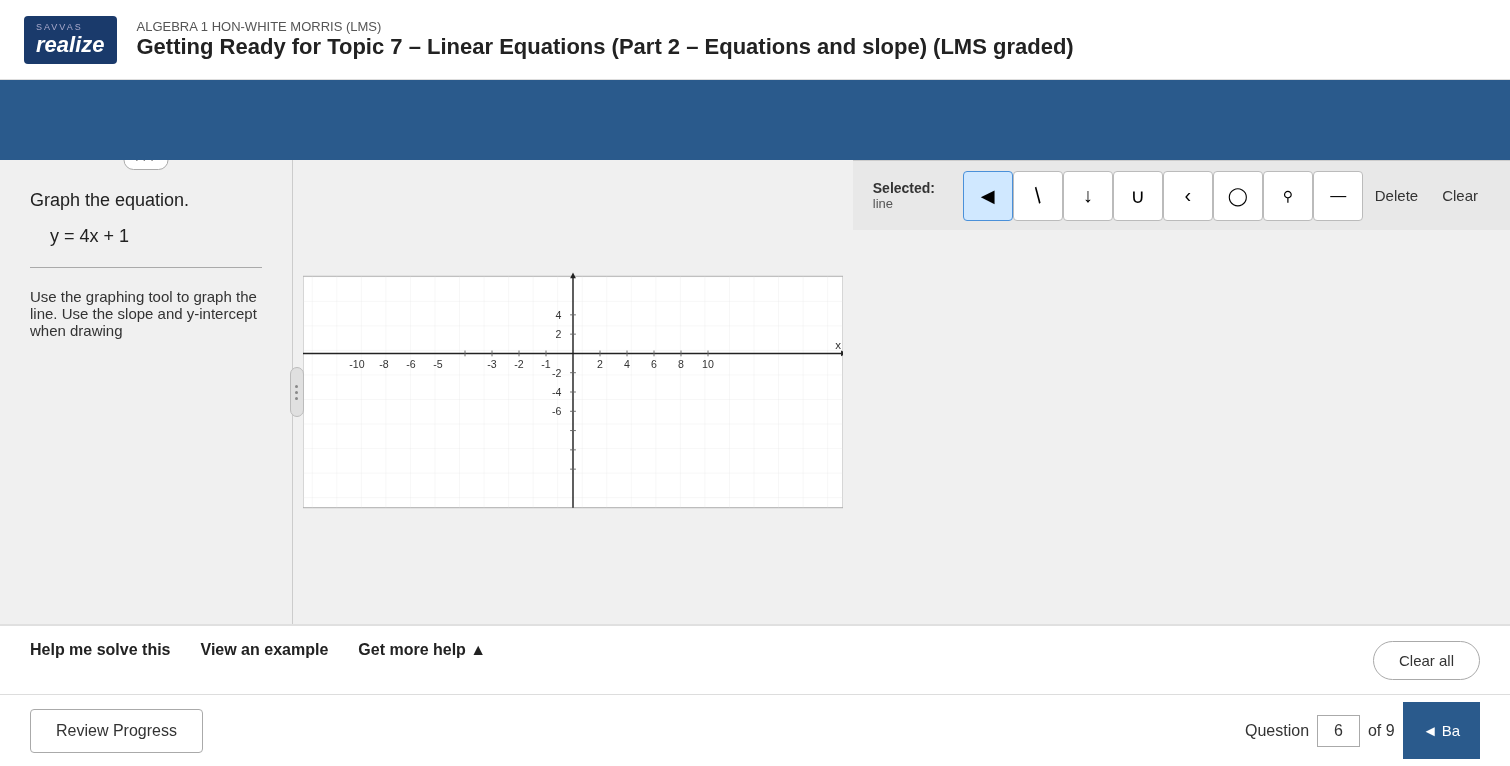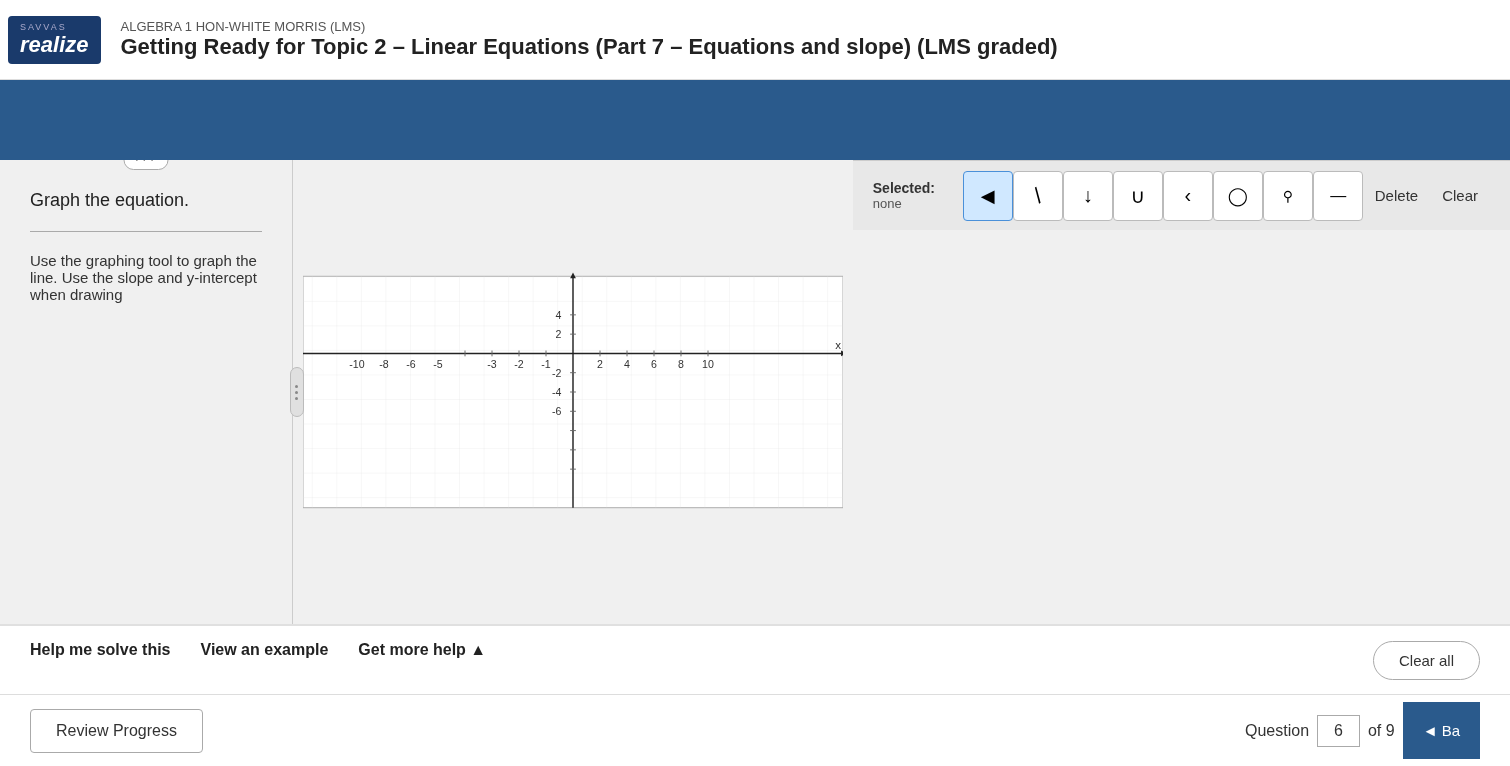--- a/index.html
+++ b/index.html
@@ -3,21 +3,21 @@
   <meta charset="utf-8">
   <style>
     * { box-sizing: border-box; margin: 0; padding: 0; }
     body { font-family: Arial, sans-serif; background: #f0f0f0; width: 1510px; height: 766px; overflow: hidden; }
 
     
     .header {
       display: flex;
       align-items: center;
       background: #fff;
-      padding: 10px 8px;
+      padding: 10px 24px;
       border-bottom: 1px solid #ddd;
       height: 80px;
     }
     .logo-box {
       background: #1a3a6b;
       color: #fff;
       padding: 6px 12px;
       border-radius: 4px;
       margin-right: 20px;
       display: flex;
@@ -302,33 +302,34 @@
 
 <div class="app">
 
   <div class="header">
     <div class="logo-box">
       <span class="logo-savvas">SAVVAS</span>
       <span class="logo-realize">realize</span>
     </div>
     <div class="header-title">
       <span class="header-course">ALGEBRA 1 HON-WHITE MORRIS (LMS)</span>
-      <span class="header-assignment">Getting Ready for Topic 2 – Linear Equations (Part 7 – Equations and slope) (LMS graded)</span>
+      <span class="header-assignment">Getting Ready for Topic 7 – Linear Equations (Part 2 – Equations and slope) (LMS graded)</span>
     </div>
   </div>
 
   <div class="blue-banner"></div>
 
   <div class="content-row">
 
     <div class="left-content">
       <div class="question-area">
 
         <div class="left-panel">
           <p class="question-text">Graph the equation.</p>
+          <p class="equation">y = 4x + 1</p>
 
           <hr class="divider-line">
           <span class="divider-dots">···</span>
 
           <p class="instruction-text">Use the graphing tool to graph the line. Use the slope and y-intercept when drawing</p>
 
           <div class="drag-handle">
             <div class="drag-dot"></div>
             <div class="drag-dot"></div>
             <div class="drag-dot"></div>
@@ -394,21 +395,21 @@
             <line x1="277" y1="160" x2="283" y2="160" stroke="#666" stroke-width="1"></line>
             <line x1="277" y1="180" x2="283" y2="180" stroke="#666" stroke-width="1"></line>
             <line x1="277" y1="200" x2="283" y2="200" stroke="#666" stroke-width="1"></line>
           </svg>
         </div>
       </div>
 
       <div class="toolbar">
         <div>
           <div class="selected-label">Selected:</div>
-          <div style="font-size:13px;color:#555;">none</div>
+          <div style="font-size:13px;color:#555;">line</div>
         </div>
 
         <button class="tool-btn active" title="Select">
           <span>◀</span>
         </button>
         <button class="tool-btn" title="Line">
           <span style="font-size:22px;transform:rotate(-30deg);display:inline-block;">/</span>
         </button>
         <button class="tool-btn" title="Arrow down">
           <span style="font-size:20px;">↓</span>

